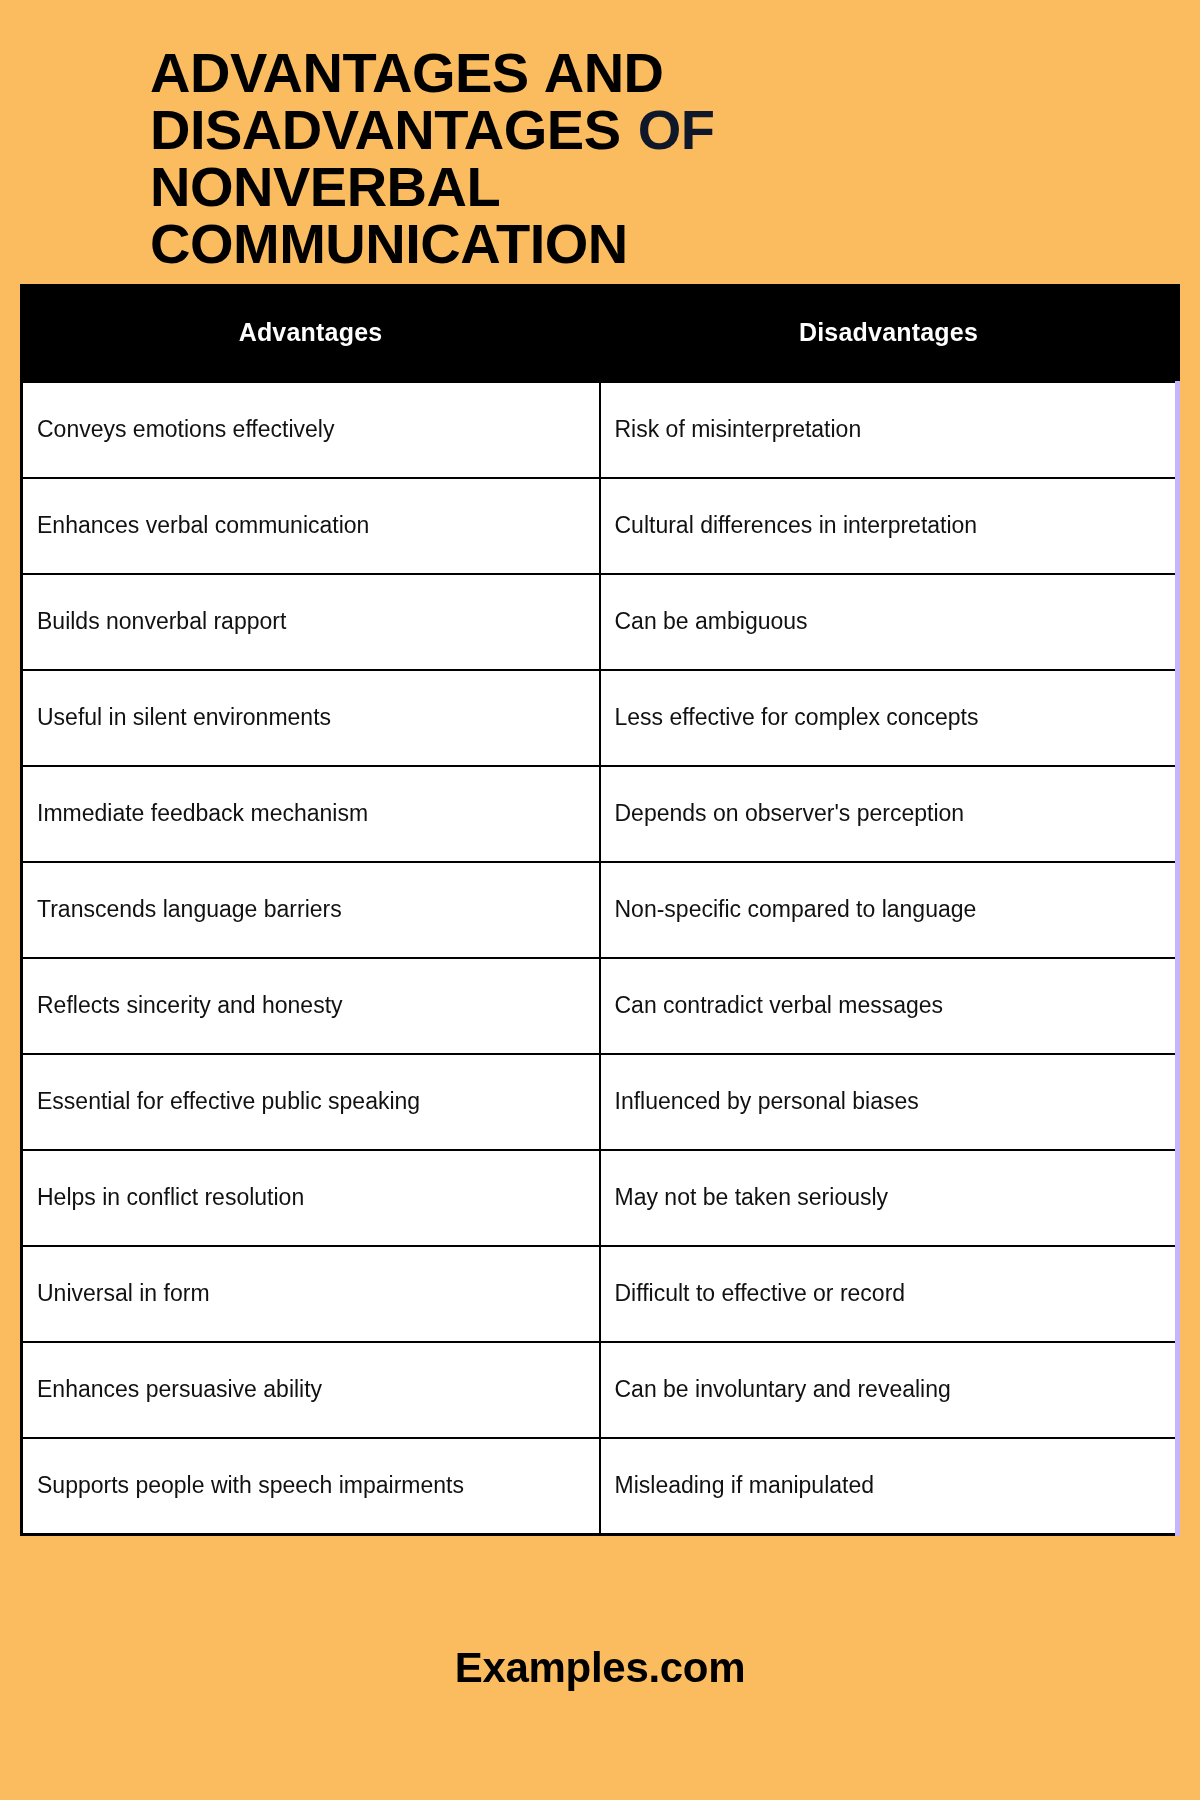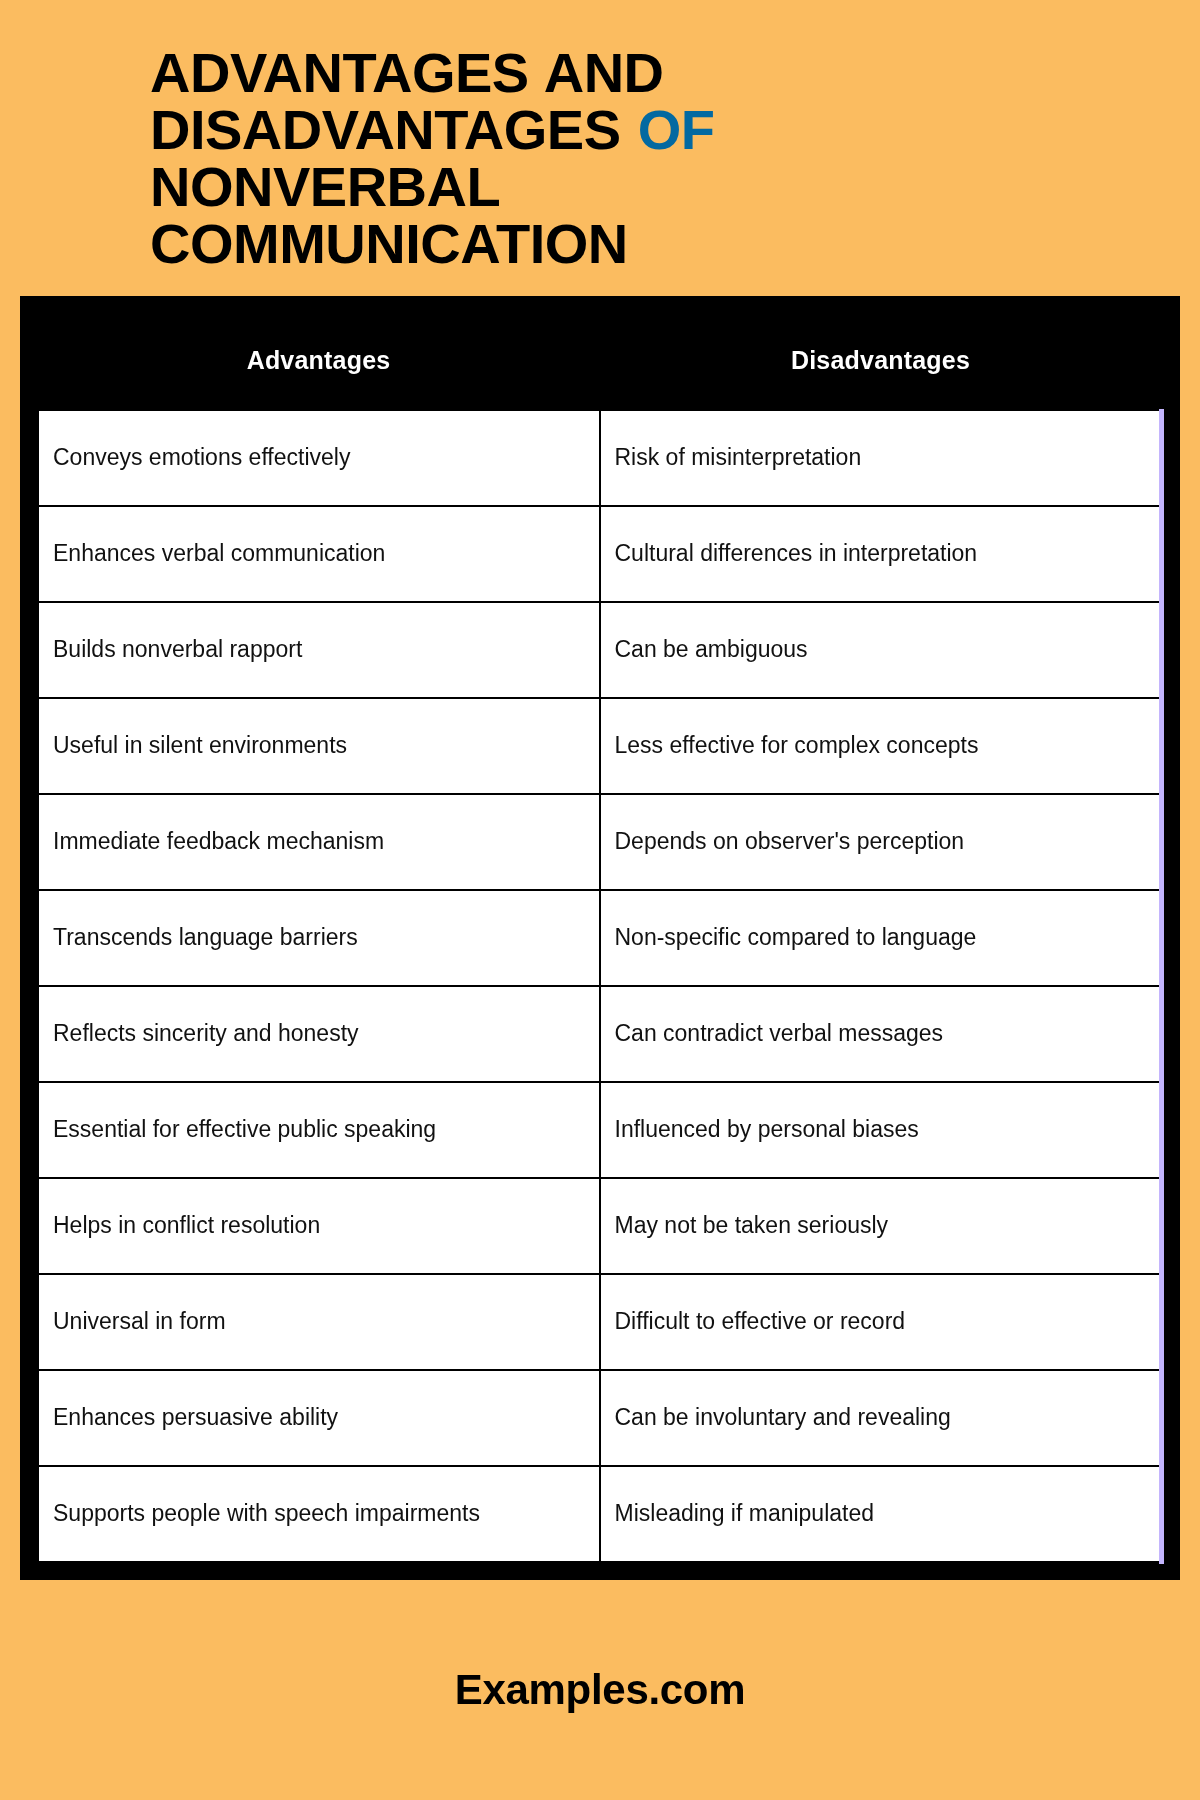--- a/index.html
+++ b/index.html
@@ -28,28 +28,28 @@
   .title {
     font-family:"Liberation Sans Narrow","Liberation Sans", sans-serif;
     font-weight:bold;
     font-size:56px;
     line-height:1.02;
     letter-spacing:-0.5px;
     color:#000;
     text-transform:uppercase;
     word-spacing:2px;
   }
-  .title .hl { color:#0369a1; }
+  .title .hl { color:#0f172a; }
 
   
   .table-wrap {
     width:1160px;
-    margin-top:24px;
+    margin-top:12px;
     background:#000;
-    padding:16px;
+    padding:0;
   }
   table.cmp {
     width:100%;
     border-collapse:collapse;
     table-layout:fixed;
   }
   table.cmp th {
     background:#000;
     color:#fff;
     font-size:25px;

